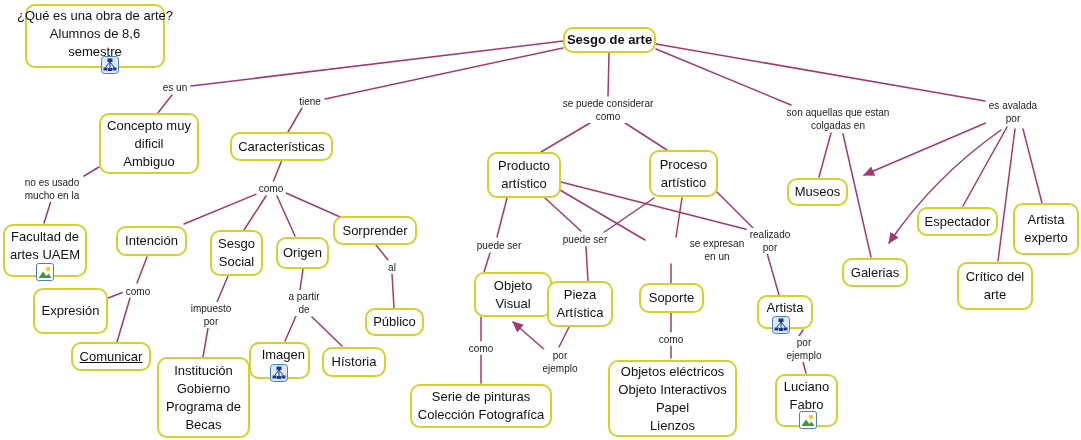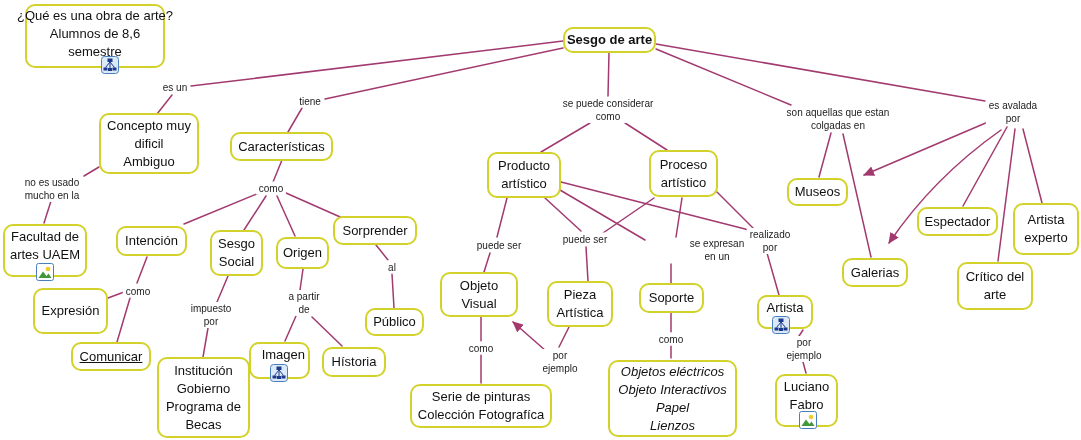--- a/index.html
+++ b/index.html
@@ -231,36 +231,36 @@
       <div>Público</div>
     </div>
     <div class="node" style="left: 487px; top: 152px; width: 74px; height: 46px;">
       <div>Producto</div>
       <div>artístico</div>
     </div>
     <div class="node" style="left: 649px; top: 150px; width: 69px; height: 47px;">
       <div>Proceso</div>
       <div>artístico</div>
     </div>
-    <div class="node" style="left: 440px; top: 272px; width: 78px; height: 45px;">
+    <div class="node" style="left: 474px; top: 272px; width: 78px; height: 45px;">
       <div>Objeto</div>
       <div>Visual</div>
     </div>
     <div class="node" style="left: 547px; top: 281px; width: 66px; height: 46px;">
       <div>Pieza</div>
       <div>Artística</div>
     </div>
     <div class="node" style="left: 639px; top: 283px; width: 65px; height: 30px;">
       <div>Soporte</div>
     </div>
     <div class="node" style="left: 410px; top: 384px; width: 142px; height: 44px;">
       <div>Serie de pinturas</div>
       <div>Colección Fotografíca</div>
     </div>
-    <div class="node" style="left: 608px; top: 360px; width: 129px; height: 77px; font-style: italic;">
+    <div class="node" style="left: 608px; top: 360px; width: 129px; height: 77px;">
       <div>Objetos eléctricos</div>
       <div>Objeto Interactivos</div>
       <div>Papel</div>
       <div>Lienzos</div>
     </div>
     <div class="node" style="left: 787px; top: 178px; width: 61px; height: 28px;">
       <div>Museos</div>
     </div>
     <div class="node" style="left: 917px; top: 207px; width: 81px; height: 29px;">
       <div>Espectador</div>

